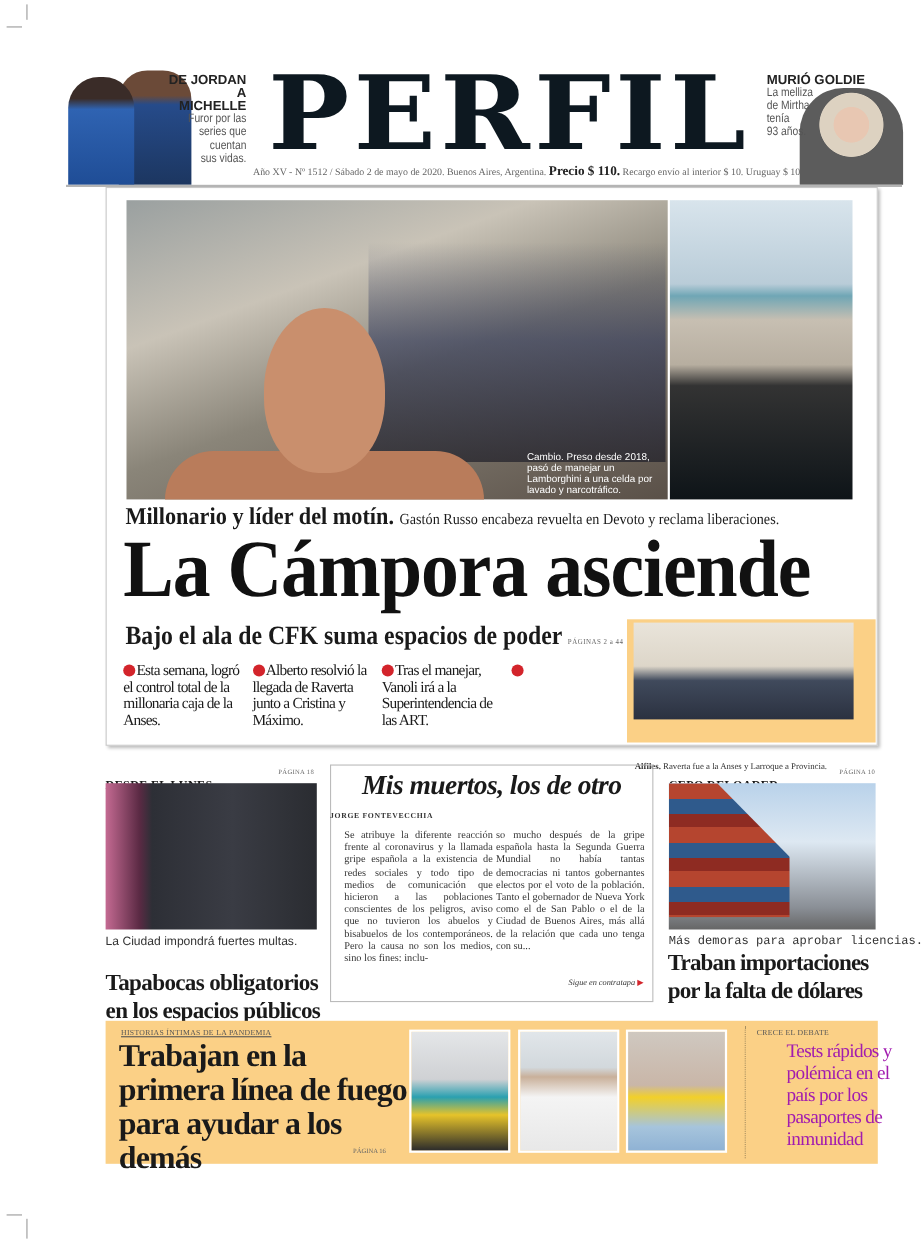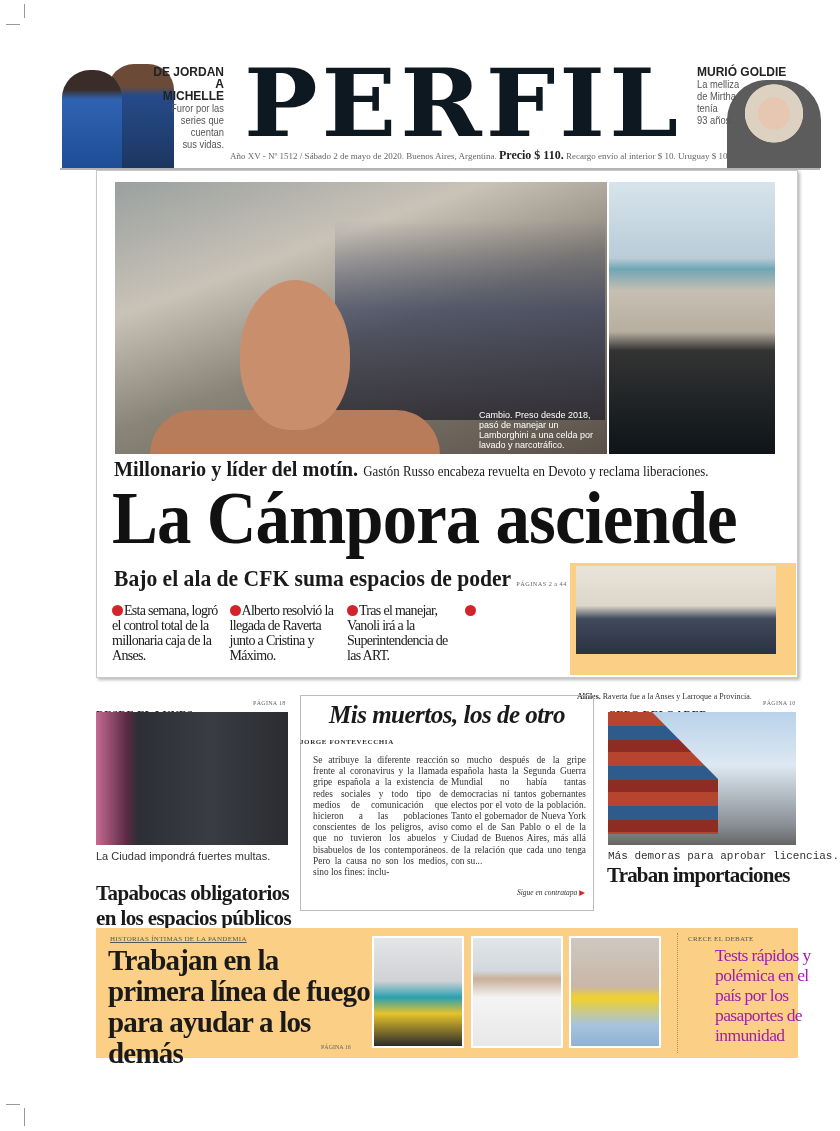--- a/index.html
+++ b/index.html
@@ -164,20 +164,21 @@
   <span class="arrow">▶</span>
 </div>
 
 <div class="abs section-label right-col-label">CEPO RELOADED</div>
 <div class="abs page-ref right-col-page">PÁGINA 10</div>
 <div class="abs photo photo-containers"></div>
 <div class="abs container-stack"></div>
 <div class="abs right-deck">Más demoras para aprobar licencias.</div>
 <div class="abs right-headline">
   <div>Traban importaciones</div>
+  <div>por la falta de dólares</div>
 </div>
 
 <div class="abs bottom-box"></div>
 <div class="abs bottom-kicker">HISTORIAS ÍNTIMAS DE LA PANDEMIA</div>
 <div class="abs bottom-headline">Trabajan en la primera línea de fuego para ayudar a los demás</div>
 <div class="abs bottom-page">PÁGINA 16</div>
 <div class="abs photo photo-b1"></div>
 <div class="abs photo photo-b2"></div>
 <div class="abs photo photo-b3"></div>
 <div class="abs bottom-divider"></div>

